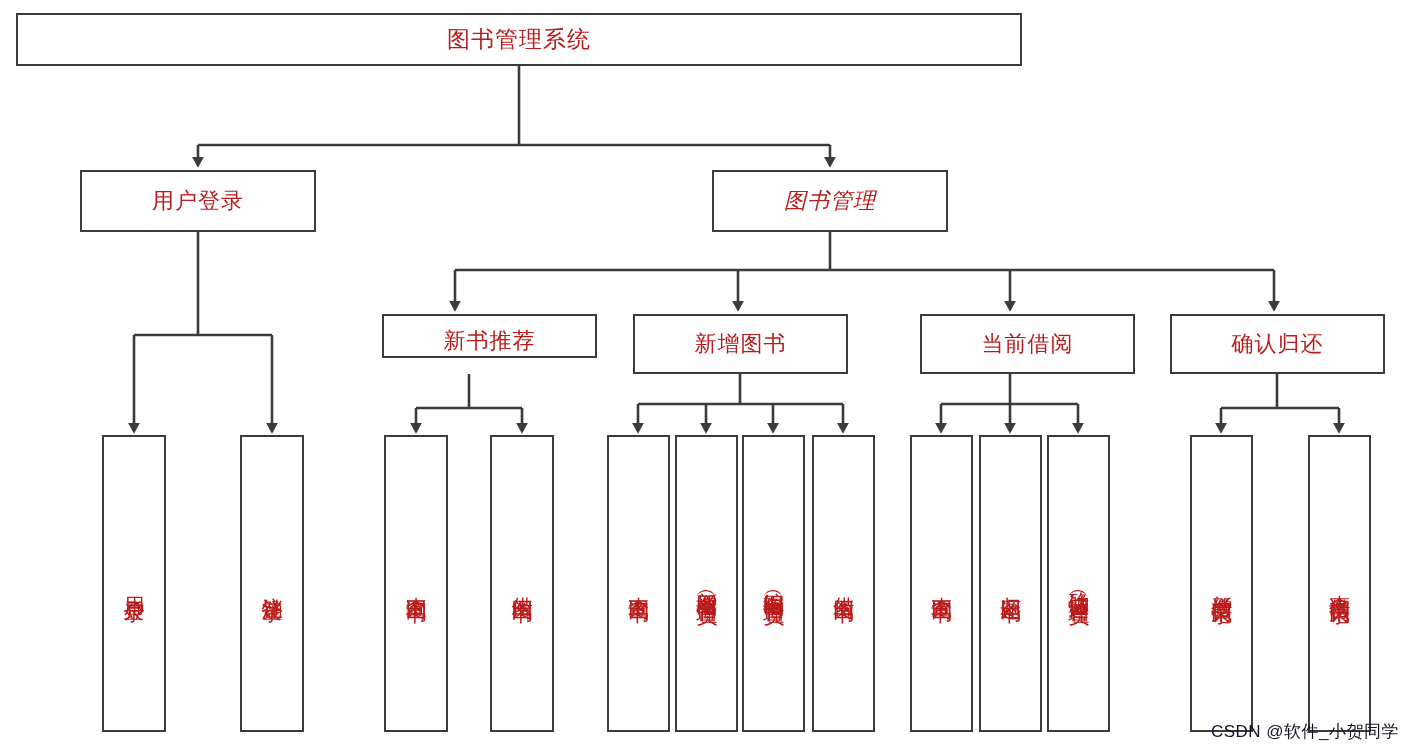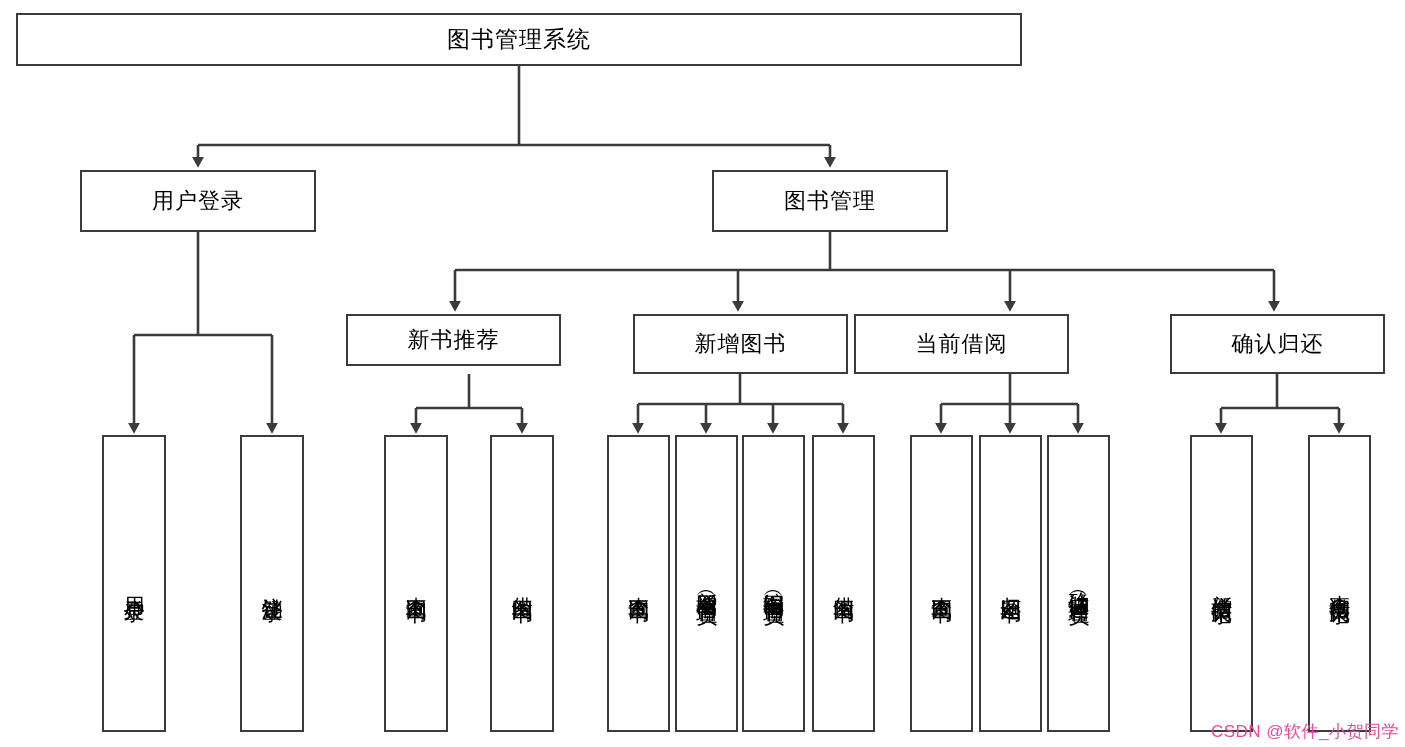--- a/index.html
+++ b/index.html
@@ -23,21 +23,21 @@
     top: 0;
     width: 1405px;
     height: 747px;
     pointer-events: none;
   }
   .node {
     position: absolute;
     box-sizing: border-box;
     background: #ffffff;
     border: 2.5px solid #3b3b3b;
-    color: #000000;
+    color: #b91c1c;
     display: flex;
     align-items: center;
     justify-content: center;
     text-align: center;
   }
   .node.h {
     font-size: 22px;
     letter-spacing: 1px;
   }
   .node.root {
@@ -57,21 +57,21 @@
     writing-mode: vertical-rl;
     text-orientation: upright;
     white-space: normal;
     display: block;
   }
   .watermark {
     position: absolute;
     right: 6px;
     bottom: 4px;
     font-size: 17px;
-    color: #ec4899;
+    color: #0f172a;
     letter-spacing: 0.5px;
     white-space: nowrap;
   }
 </style>
 </head>
 <body>
 
 <div id="canvas">
 
   <svg class="wires" viewBox="0 0 1405 747" xmlns="http://www.w3.org/2000/svg">
@@ -124,31 +124,31 @@
     </g>
   </svg>
 
   <div class="node h root" style="left:16px; top:13px; width:1006px; height:53px;">
     <span>图书管理系统</span>
   </div>
 
   <div class="node h" style="left:80px; top:170px; width:236px; height:62px;">
     <span>用户登录</span>
   </div>
-  <div class="node h" style="left:712px; top:170px; width:236px; height:62px;">
+  <div class="node h" style="left:712px; top:170px; width:236px; height:62px;font-style:italic;">
     <span>图书管理</span>
   </div>
 
-  <div class="node h" style="left:346px; top:314px; width:215px; height:52px;">
+  <div class="node h" style="left:382px; top:314px; width:215px; height:44px;align-items:flex-end;">
     <span>新书推荐</span>
   </div>
   <div class="node h" style="left:633px; top:314px; width:215px; height:60px;">
     <span>新增图书</span>
   </div>
-  <div class="node h" style="left:854px; top:314px; width:215px; height:60px;align-items:center;">
+  <div class="node h" style="left:920px; top:314px; width:215px; height:60px;align-items:center;">
     <span>当前借阅</span>
   </div>
   <div class="node h" style="left:1170px; top:314px; width:215px; height:60px;">
     <span>确认归还</span>
   </div>
 
   <div class="node v" style="left:102px; top:435px; width:64px; height:297px;">
     <span class="vtext">用户登录</span>
   </div>
   <div class="node v" style="left:240px; top:435px; width:64px; height:297px;">

